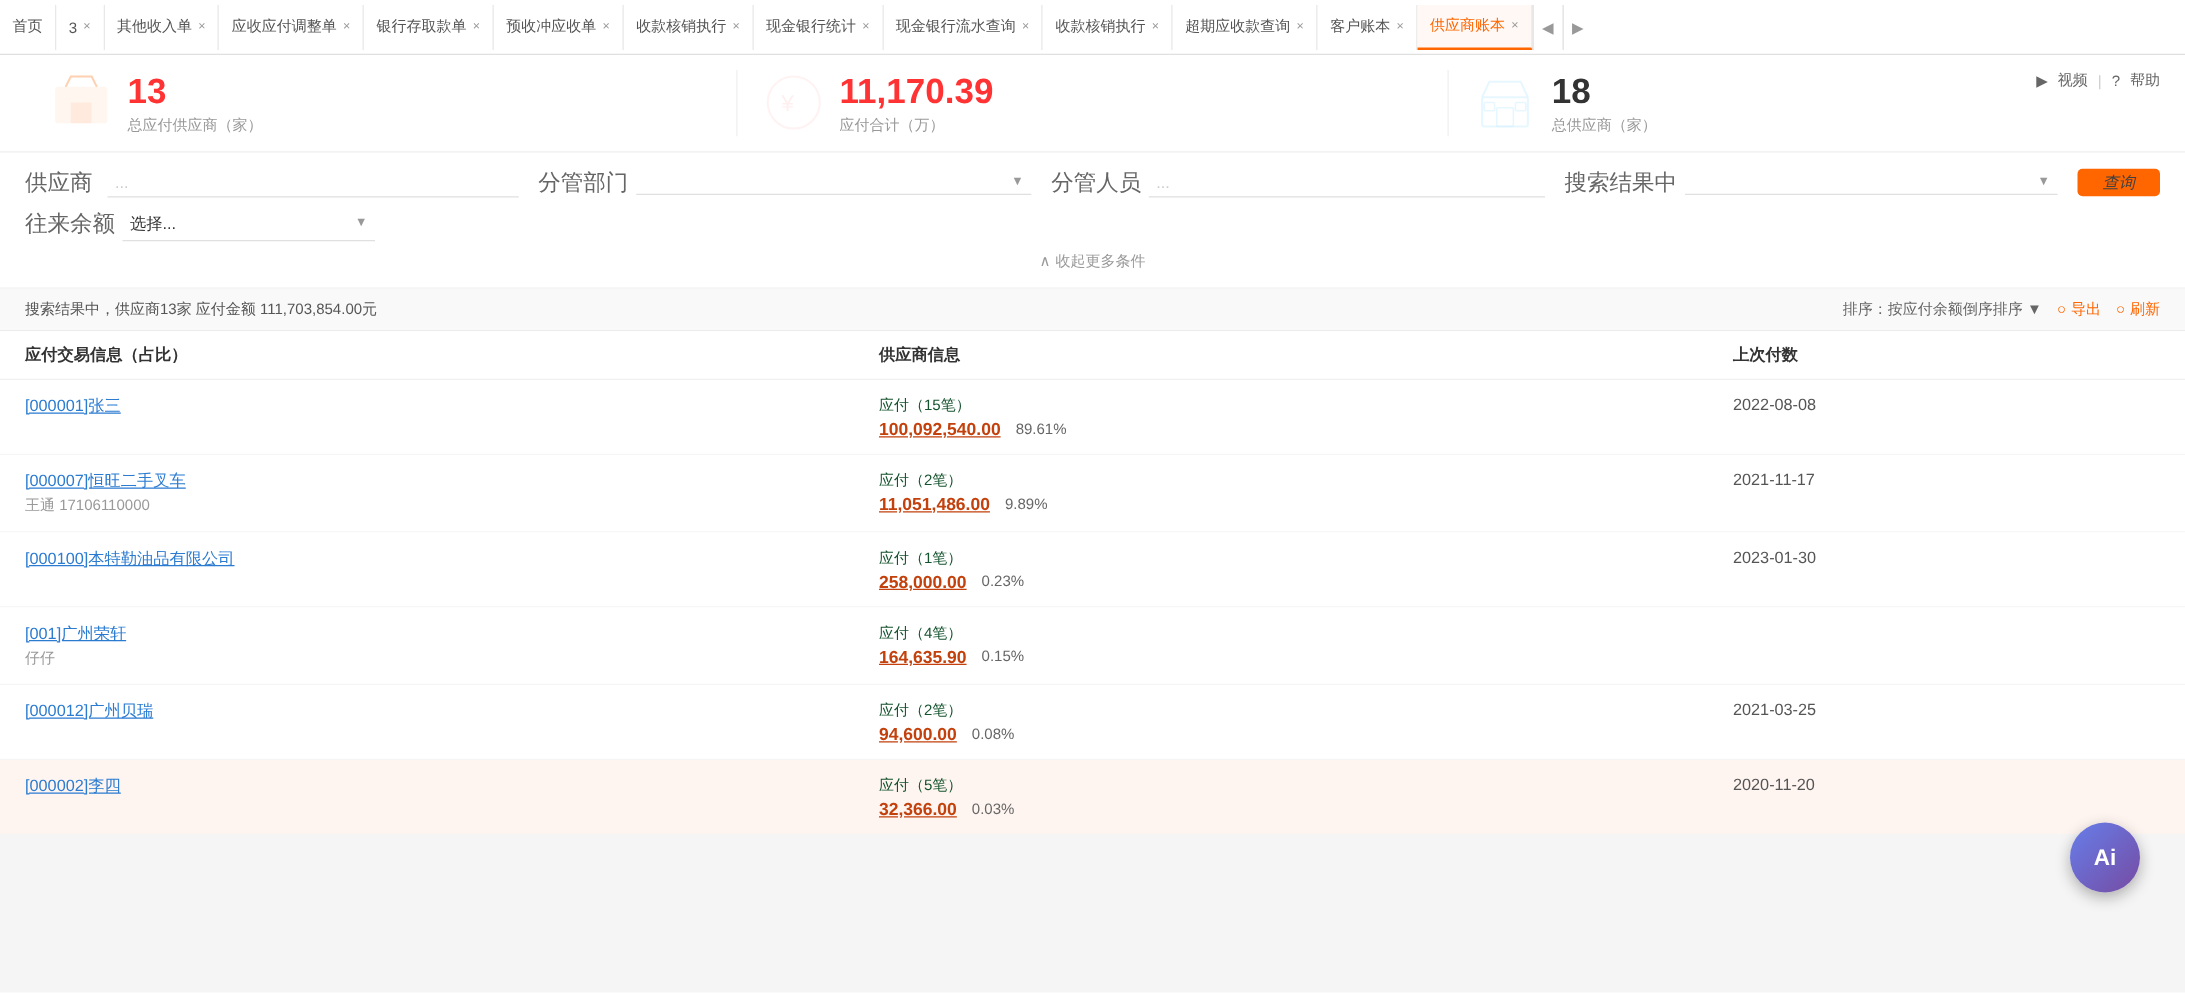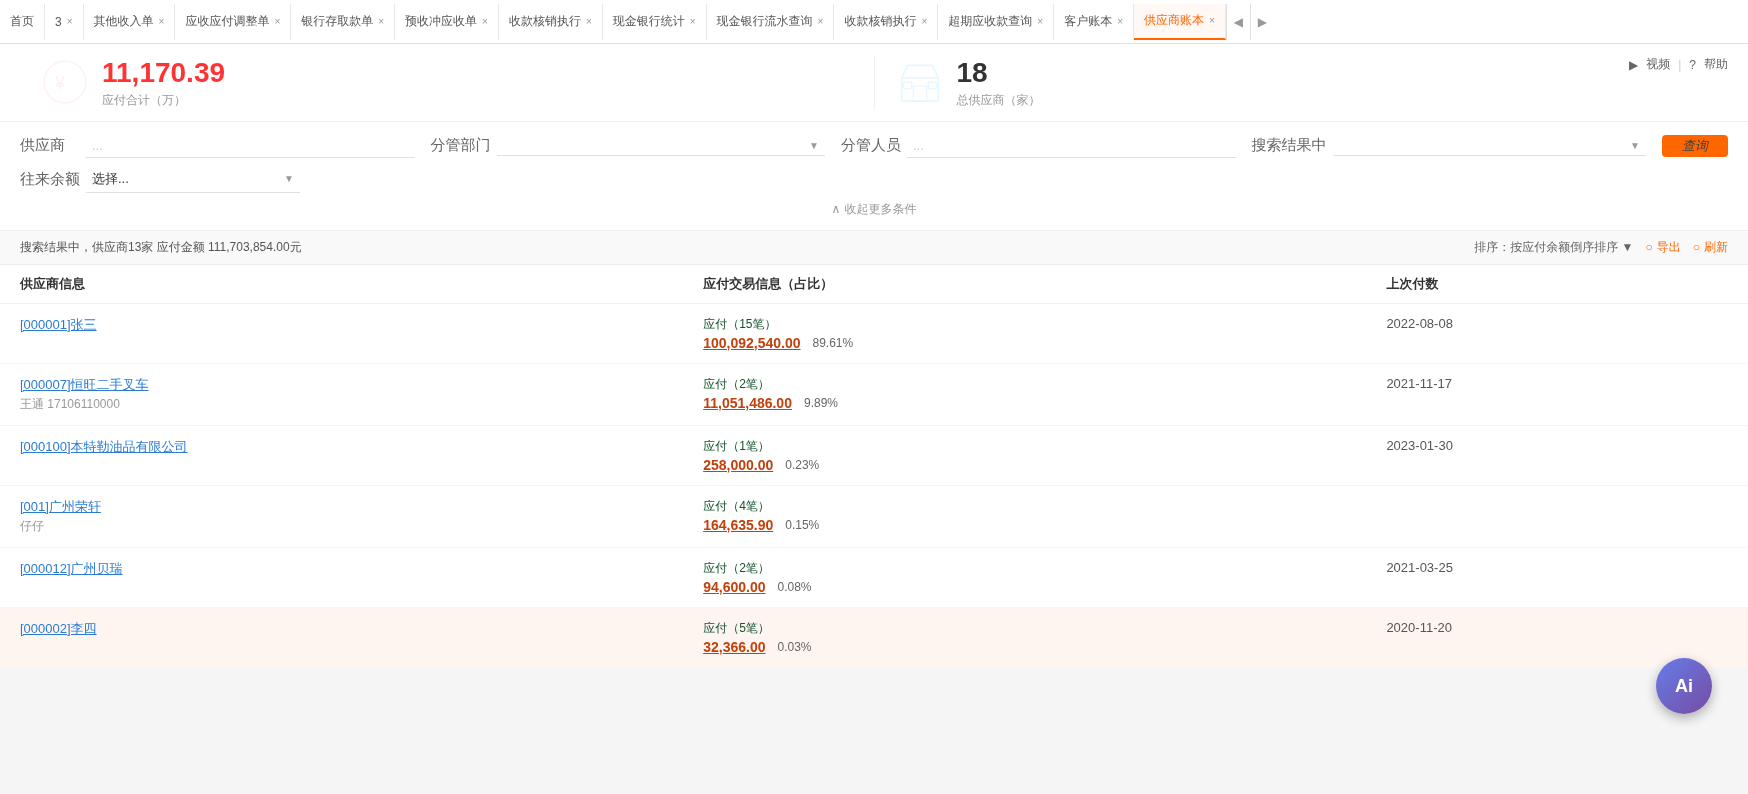--- a/index.html
+++ b/index.html
@@ -111,21 +111,21 @@
     .filter-row:last-child { margin-bottom: 0; }
     .filter-item {
       display: flex;
       align-items: center;
       gap: 6px;
       flex: 1;
     }
     .filter-label {
       color: #666;
       white-space: nowrap;
-      font-size: 15px;
+      font-size: 18px;
       min-width: 60px;
     }
     .filter-input {
       flex: 1;
       border: none;
       border-bottom: 1px solid #e0e0e0;
       padding: 4px 6px;
       font-size: 13px;
       color: #333;
       outline: none;
@@ -329,20 +329,31 @@
   <div class="nav-arrow">
     <span>◀</span>
   </div>
   <div class="nav-arrow">
     <span>▶</span>
   </div>
 </div>
 
 <div class="summary-bar">
 
+  <div class="summary-card">
+    <svg class="summary-icon" viewBox="0 0 60 60" fill="none">
+      <rect x="5" y="15" width="50" height="35" rx="3" fill="#ff6600" opacity="0.2"></rect>
+      <path d="M15 15 L20 5 L40 5 L45 15" stroke="#ff6600" stroke-width="2" fill="none"></path>
+      <rect x="20" y="30" width="20" height="20" rx="1" fill="#ff6600" opacity="0.3"></rect>
+    </svg>
+    <div class="summary-content">
+      <div class="big-num">13</div>
+      <div class="sub-label">总应付供应商（家）</div>
+    </div>
+  </div>
 
   <div class="summary-card">
     <svg class="summary-icon" viewBox="0 0 60 60" fill="none">
       <circle cx="30" cy="30" r="25" stroke="#ff9999" stroke-width="2" fill="none" opacity="0.4"></circle>
       <text x="18" y="38" font-size="22" fill="#ff9999" opacity="0.5">¥</text>
     </svg>
     <div class="summary-content">
       <div class="big-num">11,170.39</div>
       <div class="sub-label">应付合计（万）</div>
     </div>
@@ -429,22 +440,22 @@
     </div>
     <div class="refresh-btn">
       <span>○</span>
       <span>刷新</span>
     </div>
   </div>
 </div>
 
 <div class="table-container">
   <div class="table-header">
+    <span>应付交易信息（占比）</span>
     <span>供应商信息</span>
-    <span>应付交易信息（占比）</span>
     <span>上次付数</span>
   </div>
   <div class="table-scroll">
 
     <div class="table-row">
       <div>
         <div class="supplier-link">[000001]张三</div>
       </div>
       <div class="payable-cell">
         <div class="payable-row">

